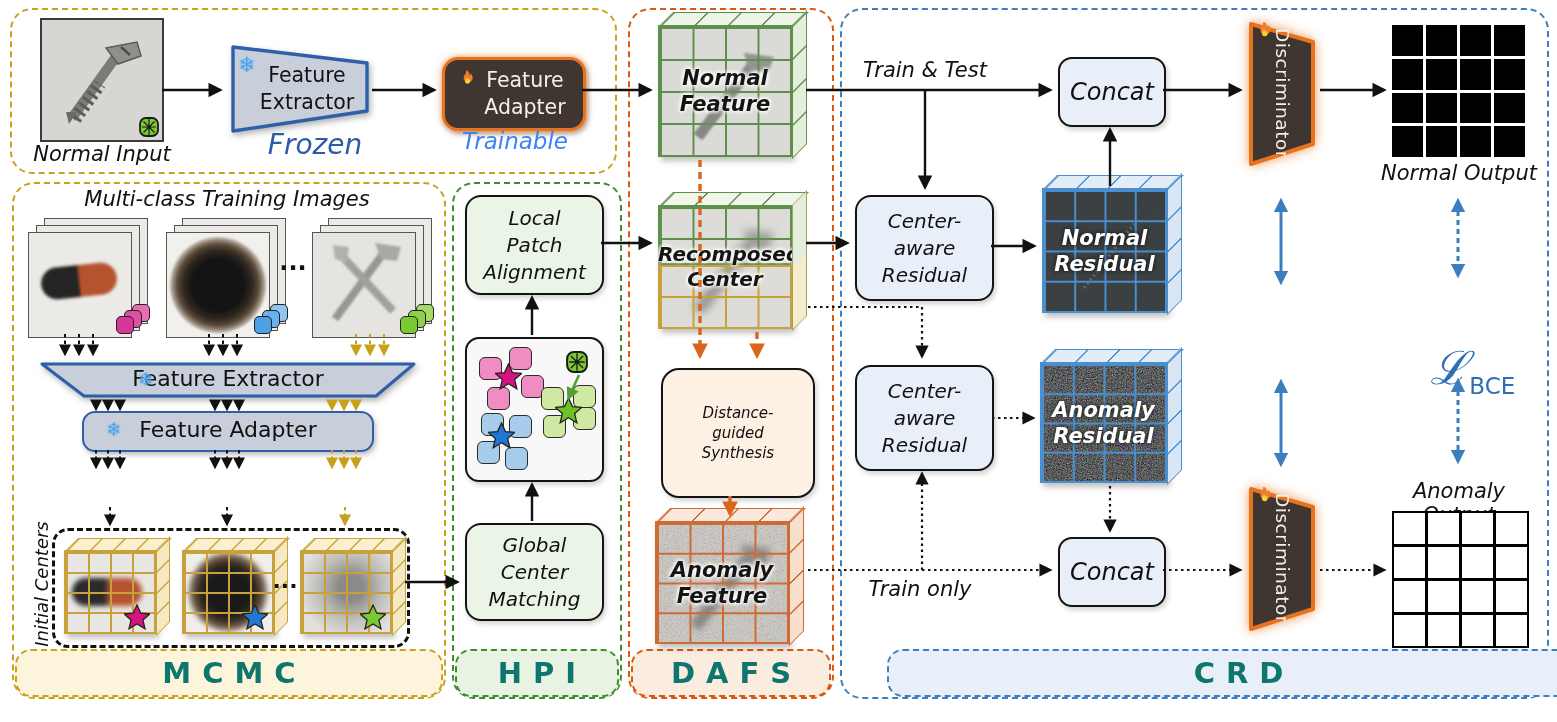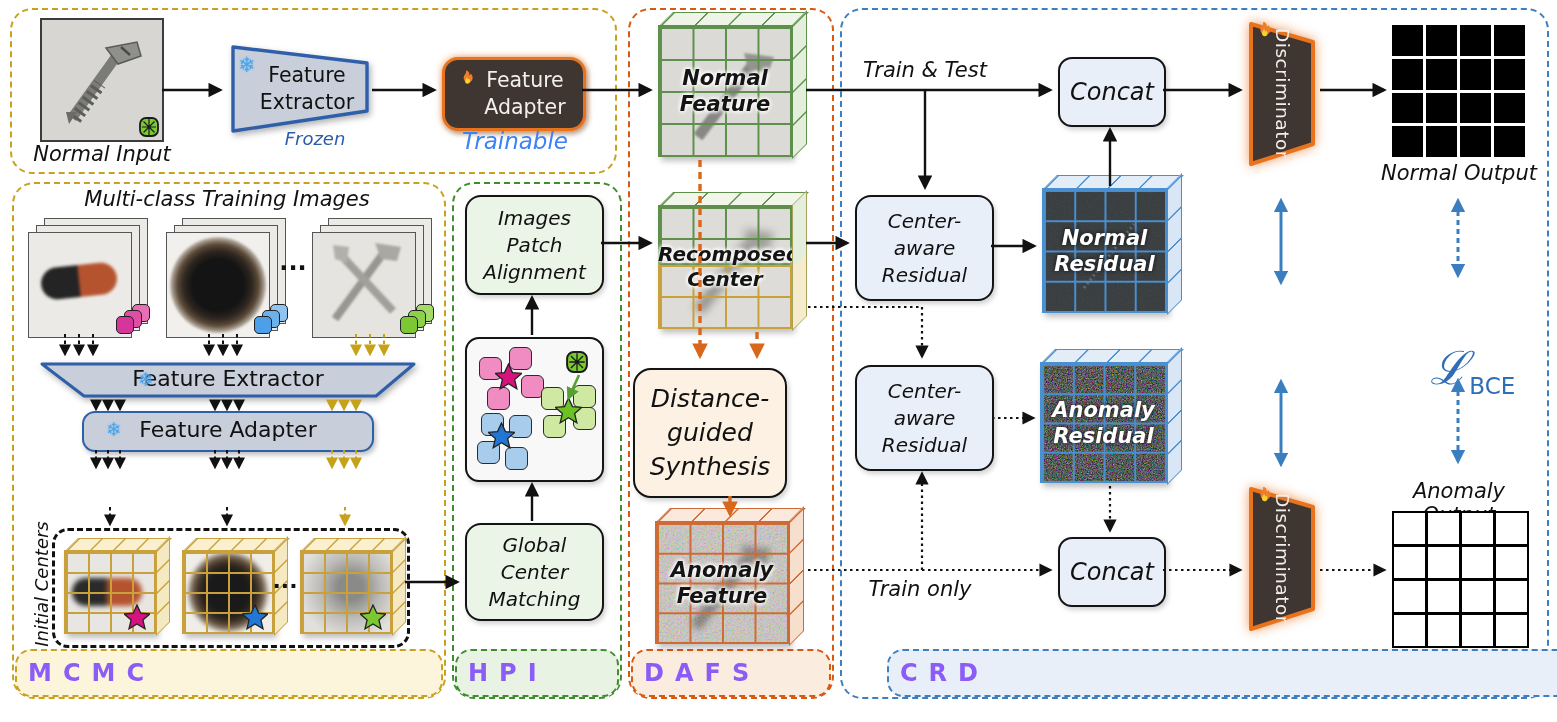--- a/index.html
+++ b/index.html
@@ -1,22 +1,22 @@
 <!DOCTYPE html>
 <html><head>
 <meta charset="utf-8">
 <style>
   html,body{margin:0;padding:0;background:#fff;}
   #canvas{position:relative;width:1557px;height:722px;background:#fff;overflow:hidden;
           font-family:"DejaVu Sans","Liberation Sans",sans-serif;color:#111;}
   .abs{position:absolute;}
   
   .secborder{position:absolute;border:2.6px dashed;border-radius:22px;background:transparent;z-index:1;}
-  .seclabel{position:absolute;border:2.6px dashed;border-radius:16px;z-index:2;display:flex;align-items:center;justify-content:flex-start;
-            font-weight:bold;font-size:24px;letter-spacing:11px;color:#8b5cf6;text-indent:11px;}
+  .seclabel{position:absolute;border:2.6px dashed;border-radius:16px;z-index:2;display:flex;align-items:center;justify-content:center;
+            font-weight:bold;font-size:29px;letter-spacing:11px;color:#0f766e;text-indent:11px;}
   
   .rbox{position:absolute;border:2.3px solid #141414;border-radius:16px;display:flex;align-items:center;justify-content:center;
         text-align:center;z-index:4;box-shadow:2px 3px 5px rgba(0,0,0,.18);}
   .pre{white-space:pre-line;}
   .it{font-style:italic;}
   .bluebox{background:#E9EFF9;}
   .greenbox{background:#EAF4E7;}
   .creambox{background:#FCF1E2;}
   .lbl{position:absolute;z-index:4;text-align:center;font-style:italic;}
   
@@ -105,21 +105,21 @@
   <div class="lbl" style="left:18px;top:142px;width:168px;font-size:21px;color:#111;">Normal Input</div>
 
   <div class="abs shadowed" style="left:228px;top:43px;width:144px;height:92px;z-index:4;">
     <svg width="144" height="92" viewBox="0 0 144 92">
         <polygon points="5,4 139,20 139,68 5,88" fill="#C9CFDA" stroke="#2F5FA8" stroke-width="3.4" stroke-linejoin="round"></polygon>
       </svg>
     <span class="snow" style="left:10px;top:10px;font-size:21px;">❄</span>
     <div class="pre" style="position:absolute;left:14px;right:0;top:50%;transform:translateY(-50%);text-align:center;font-size:20.5px;line-height:1.3;">Feature
 Extractor</div>
   </div>
-  <div class="lbl" style="left:255px;top:128px;width:120px;font-size:18px;color:#2A5CAA;text-align:center;">Frozen</div>
+  <div class="lbl" style="left:255px;top:128px;width:120px;font-size:28px;color:#2A5CAA;text-align:center;">Frozen</div>
 
   <div class="abs" style="left:442px;top:57px;width:138px;height:68px;background:#3F3631;border:3px solid #E8731F;border-radius:16px;z-index:4;box-shadow:0 0 7px rgba(232,115,31,.75),2px 3px 5px rgba(0,0,0,.3);">
     <svg class="flame" width="20" height="20" viewBox="0 0 24 24" style="left:11px;top:9px;">
       <path fill="#ED7F2C" d="M12 1.5c1.2 3.8-2.8 5.4-2.8 9a5.4 5.4 0 0 0 10.8.3c0-2-1-3.8-2.1-5.3-.5 1.4-1.3 2-2.1 2.2.9-2.4.2-4.7-3.8-6.2z"></path>
       <path fill="#FCD12B" d="M12.6 9.8c.6 1.9-1.7 2.7-1.7 4.7a3 3 0 0 0 6 .2c0-1.2-.7-2.4-1.4-3.3-.5.9-1 1.2-1.6 1.3.5-1.2.2-2.1-1.3-2.9z"></path>
     </svg>
     <div class="pre" style="position:absolute;left:22px;right:0;top:50%;transform:translateY(-50%);text-align:center;font-size:20.5px;line-height:1.3;color:#F3EFEA;">Feature
 Adapter</div>
   </div>
   <div class="lbl" style="left:445px;top:128px;width:140px;font-size:23px;color:#3b82f6;">Trainable</div>
@@ -216,21 +216,21 @@
     <div class="rightface" style="left:92px;top:12px;width:12px;height:84px;background-color:#F5E9C2;"></div>
     <div class="front" style="left:0;top:12px;width:92px;height:84px;background:radial-gradient(circle at 55% 45%, #8A8A88 0 18%, #BDBCB8 45%, #E2E0DC 75%);">
       <div class="gridlines"></div>
     </div>
     <svg class="starwrap" width="26" height="26" viewBox="0 0 26 26" style="left:60px;top:66px;z-index:6;">
       <polygon points="13,1 16.8,9.2 25.8,10 18.9,16 21,24.8 13,20 5,24.8 7.1,16 0.2,10 9.2,9.2" fill="#7CC832" stroke="#222" stroke-width="1.3"></polygon>
     </svg>
   </div>
 
   <div class="rbox greenbox it pre" style="left:465px;top:195px;width:135px;height:96px;font-size:20px;line-height:1.35;">
-    <span>Images
+    <span>Local
 Patch
 Alignment</span>
   </div>
 
   <div class="rbox" style="left:465px;top:337px;width:135px;height:141px;background:#F8F8F8;border-radius:14px;overflow:hidden;">
     <svg width="22" height="22" viewBox="0 0 20 20" style="position:absolute;left:99px;top:12px;z-index:4;">
       <rect x="1" y="1" width="18" height="18" rx="6" fill="#7CC832" stroke="#1a1a1a" stroke-width="1.8"></rect>
       <path d="M10 2V18M3 10H17M4.5 4.5L15.5 15.5M15.5 4.5L4.5 15.5" stroke="#1a1a1a" stroke-width="1.2"></path>
     </svg>
     <svg width="135" height="141" viewBox="0 0 135 141" style="position:absolute;left:0;top:0;z-index:4;">
@@ -292,21 +292,21 @@
         <line x1="40" y1="106" x2="96" y2="34" stroke="#6e6e6b" stroke-width="12"></line>
         <polygon points="86,24 116,28 110,46 90,42" fill="#7d7d79"></polygon>
       </svg>
       <div class="halfgrid" style="top:0;height:50%;--gc:#5E8F4C;border:2px solid #5E8F4C;border-bottom:none;"></div>
       <div class="halfgrid" style="bottom:0;height:50%;--gc:#C8A13C;border:2px solid #C8A13C;border-top-color:#5E8F4C;"></div>
       <div class="cubelabel dark" style="font-size:20px;">Recomposed
 Center</div>
     </div>
   </div>
 
-  <div class="rbox creambox it pre" style="left:633px;top:368px;width:150px;height:126px;border-radius:18px;font-size:25px;line-height:1.35;align-items:center;">
+  <div class="rbox creambox it pre" style="left:661px;top:368px;width:150px;height:126px;border-radius:18px;font-size:15px;line-height:1.35;align-items:center;">
     <span>Distance-
 guided
 Synthesis</span>
   </div>
 
   <div class="cube" style="left:655px;top:508px;width:147px;height:136px;--gc:#CE6B35;">
     <div class="topface" style="left:0;top:0;width:134px;height:13px;background-color:#FBE9DD;"></div>
     <div class="rightface" style="left:134px;top:13px;width:13px;height:123px;background-color:#F7DFCE;"></div>
     <div class="front" style="left:0;top:13px;width:134px;height:123px;background:#CFC9C4;">
       <svg width="134" height="123" style="position:absolute;">

